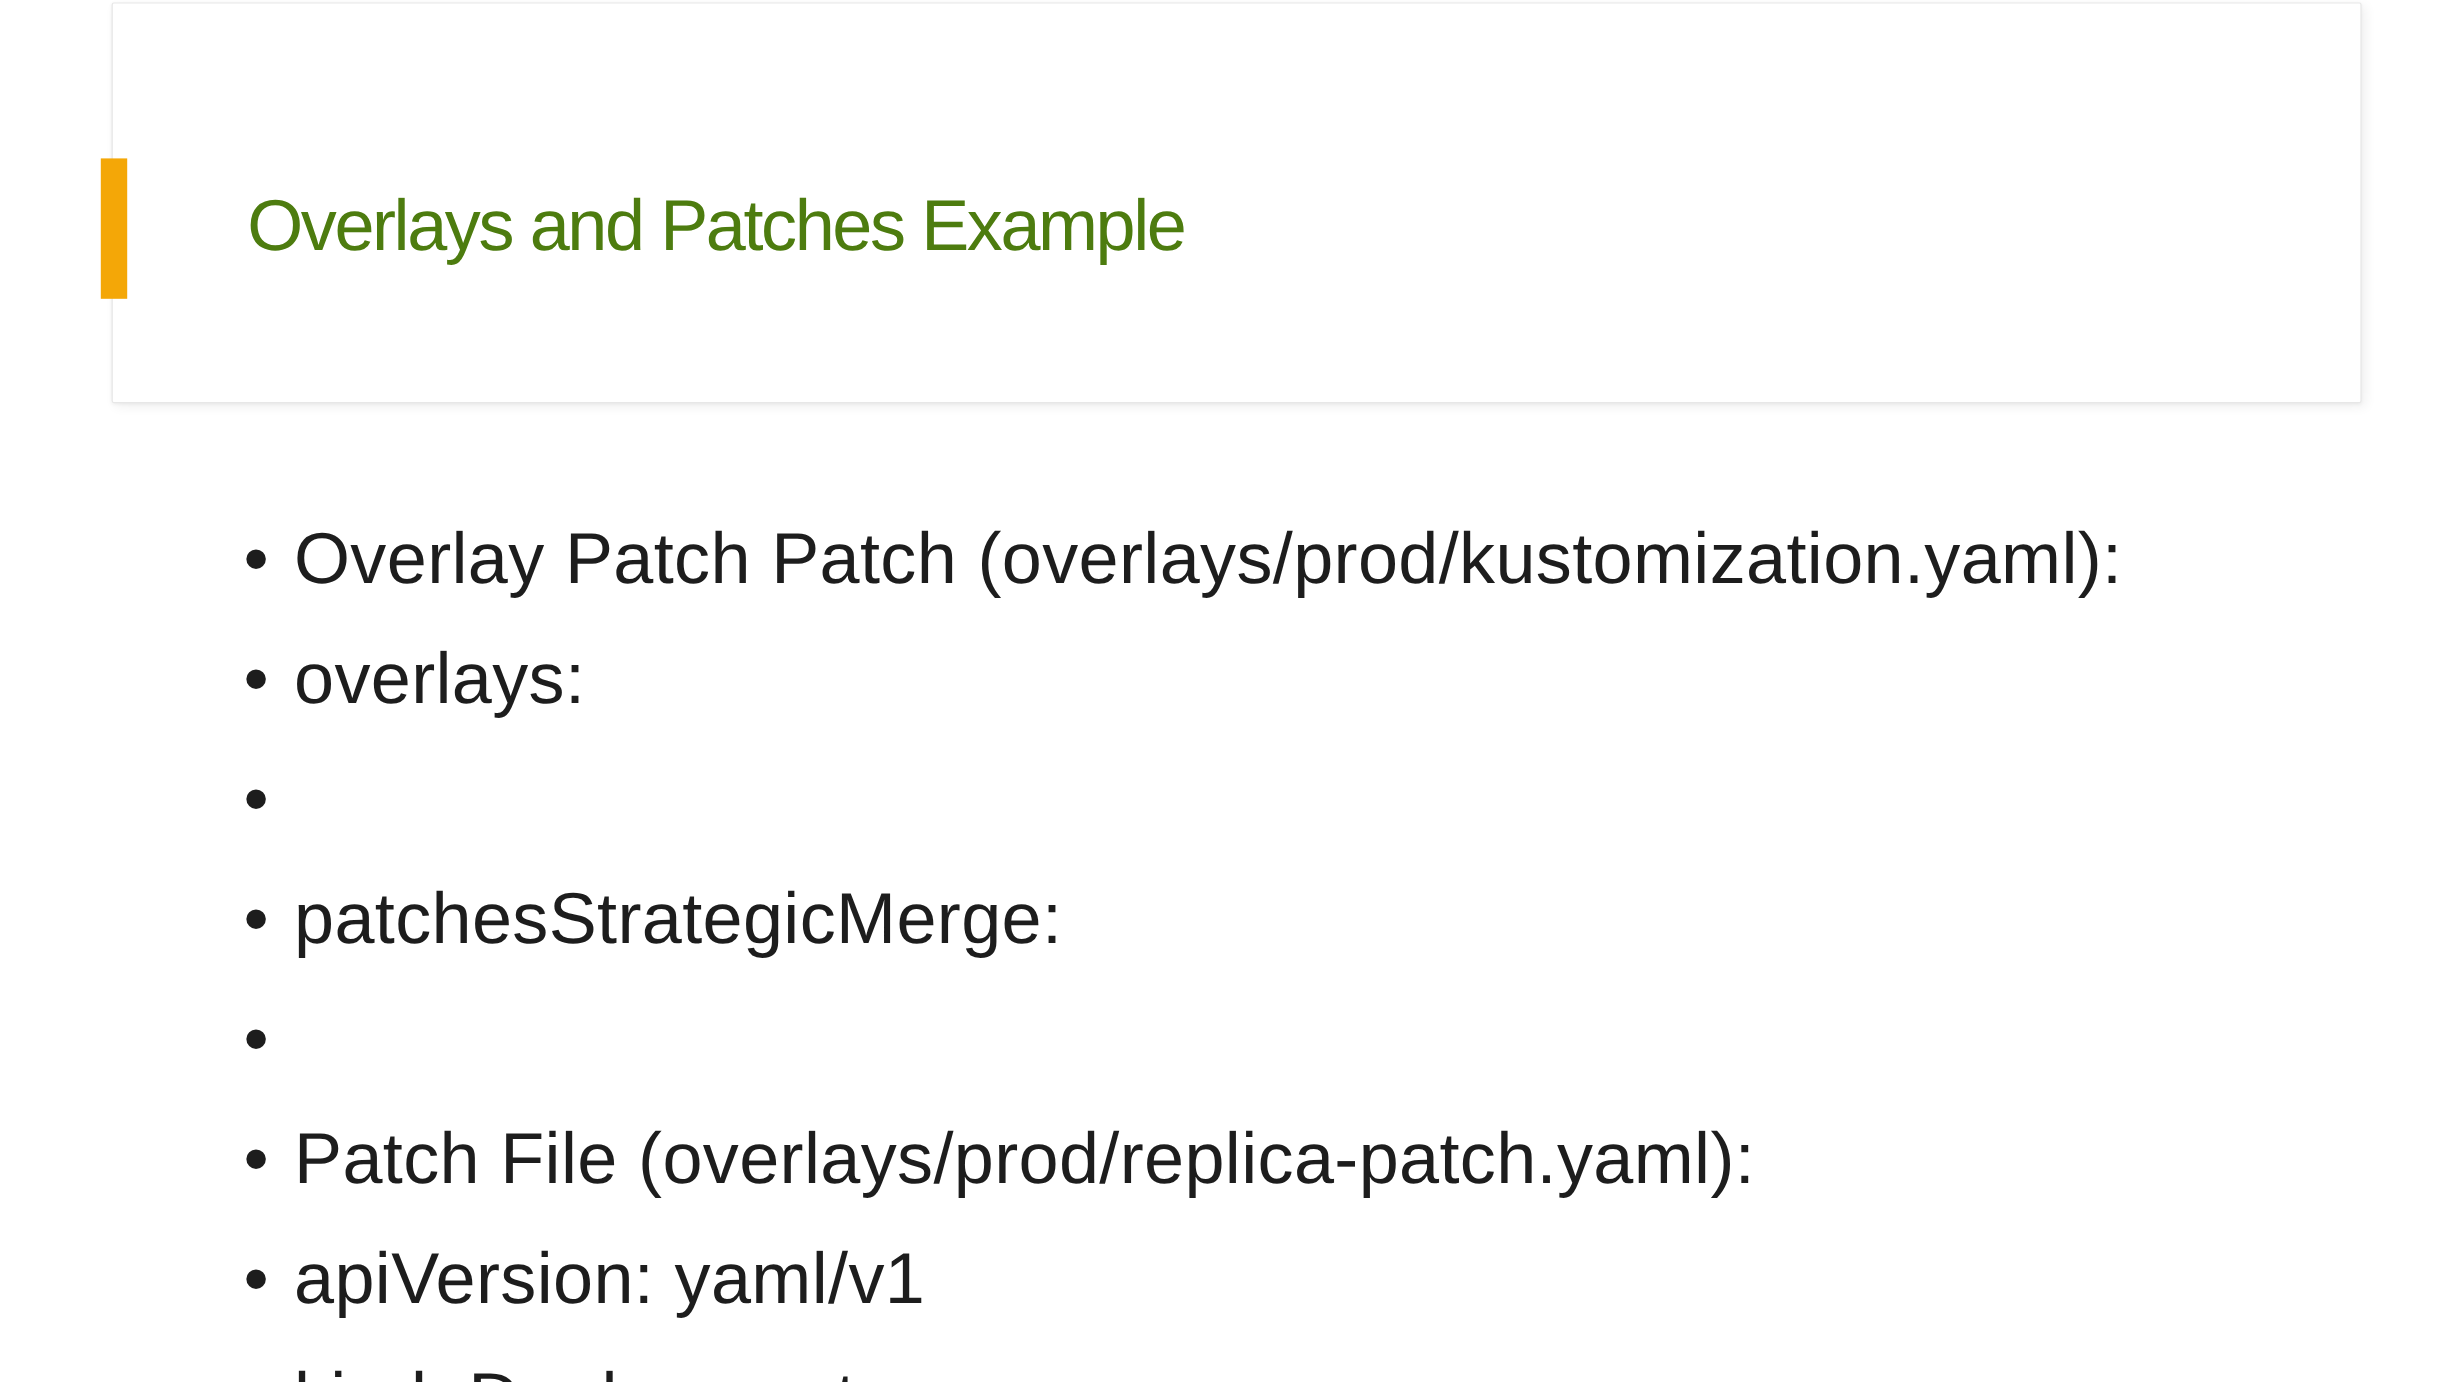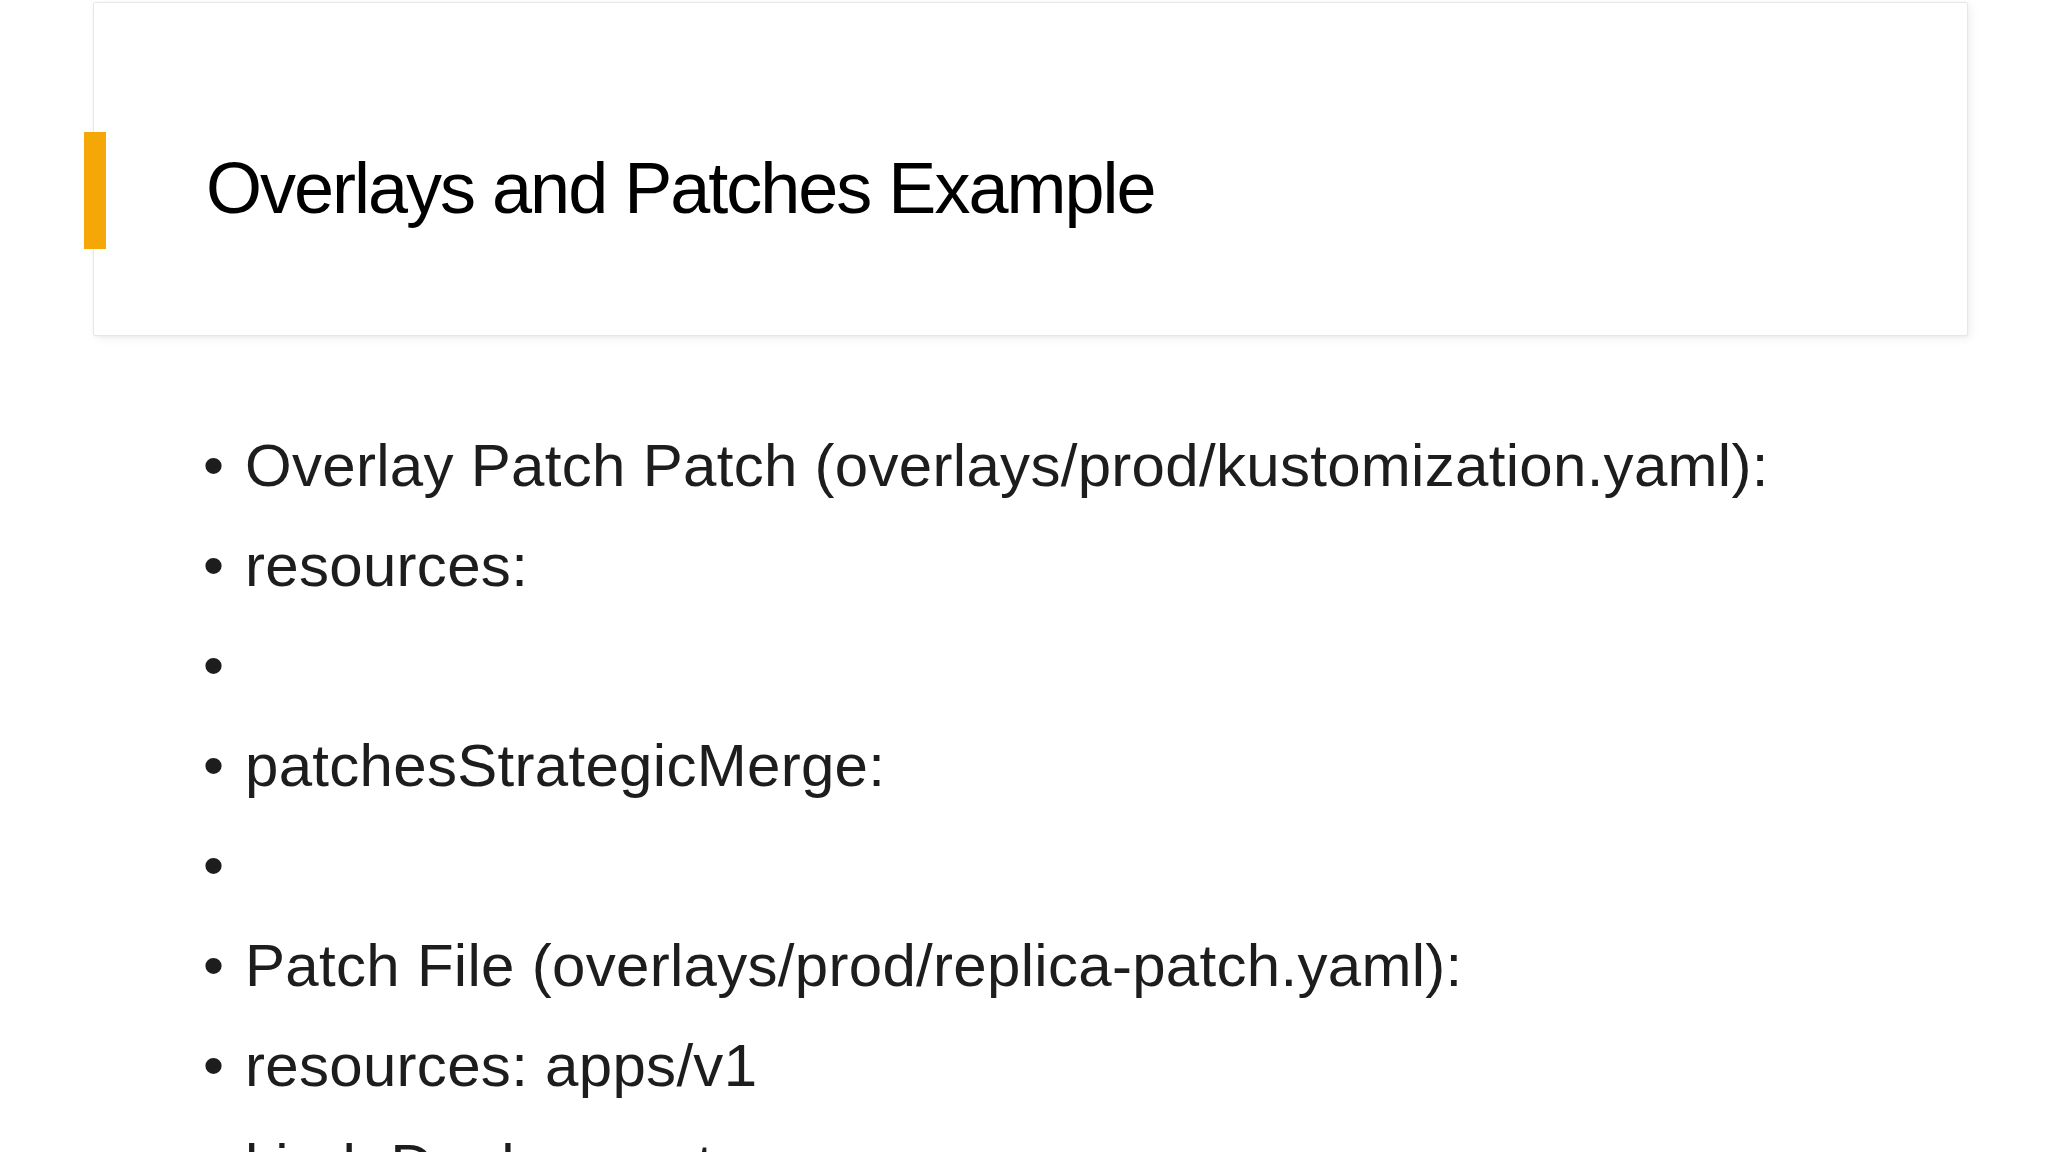--- a/index.html
+++ b/index.html
@@ -34,25 +34,25 @@
     width: 22px;
     height: 117px;
     background: #f4a707;
     z-index: 2;
   }
 
   .slide-title {
     position: absolute;
     left: 206px;
     top: 142px;
-    font-size: 72px;
+    font-size: 60px;
     font-weight: 400;
     letter-spacing: -2px;
     line-height: 92px;
-    color: #000000;
+    color: #4d7c0f;
     white-space: nowrap;
     z-index: 3;
   }
 
   
   .bullet-list {
     position: absolute;
     left: 203px;
     top: 416px;
     z-index: 1;
@@ -93,21 +93,21 @@
 
   <div class="bullet-list">
 
     <div class="bullet-item">
       <span class="bullet-dot">•</span>
       <span class="bullet-text">Overlay Patch Patch (overlays/prod/kustomization.yaml):</span>
     </div>
 
     <div class="bullet-item">
       <span class="bullet-dot">•</span>
-      <span class="bullet-text">resources:</span>
+      <span class="bullet-text">overlays:</span>
     </div>
 
     <div class="bullet-item">
       <span class="bullet-dot">•</span>
     </div>
 
     <div class="bullet-item">
       <span class="bullet-dot">•</span>
       <span class="bullet-text">patchesStrategicMerge:</span>
     </div>
@@ -116,21 +116,21 @@
       <span class="bullet-dot">•</span>
     </div>
 
     <div class="bullet-item">
       <span class="bullet-dot">•</span>
       <span class="bullet-text">Patch File (overlays/prod/replica-patch.yaml):</span>
     </div>
 
     <div class="bullet-item">
       <span class="bullet-dot">•</span>
-      <span class="bullet-text">resources: apps/v1</span>
+      <span class="bullet-text">apiVersion: yaml/v1</span>
     </div>
 
     <div class="bullet-item">
       <span class="bullet-dot">•</span>
       <span class="bullet-text">kind: Deployment</span>
     </div>
 
   </div>
 </div>
 

